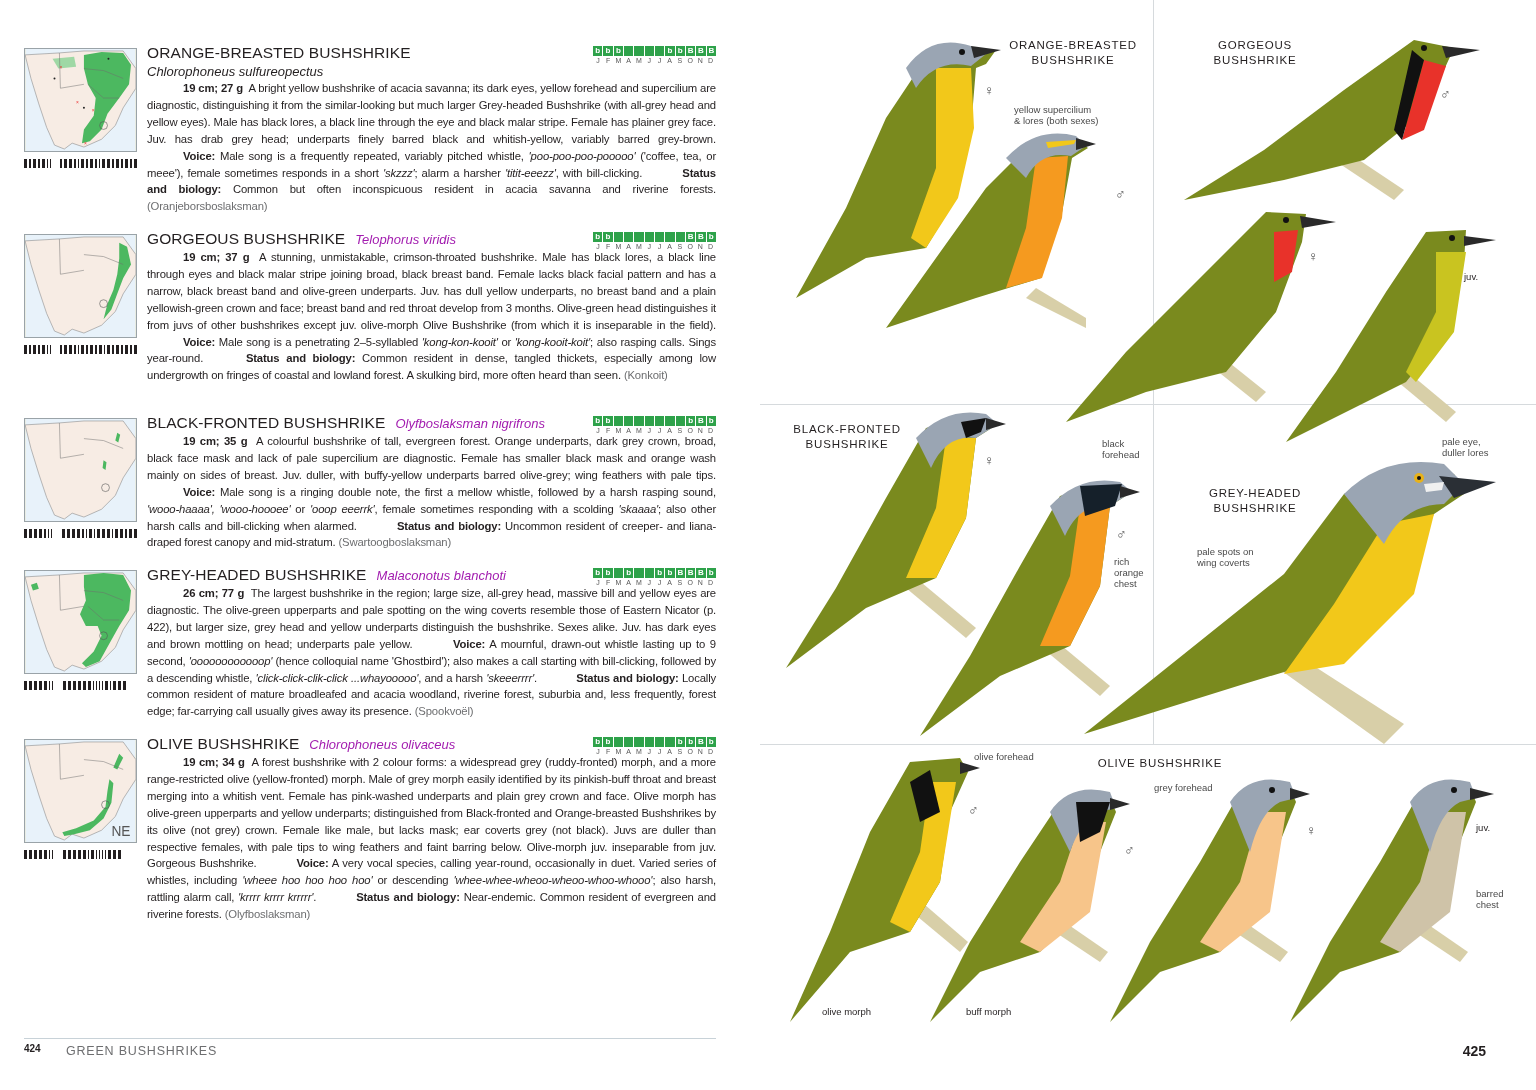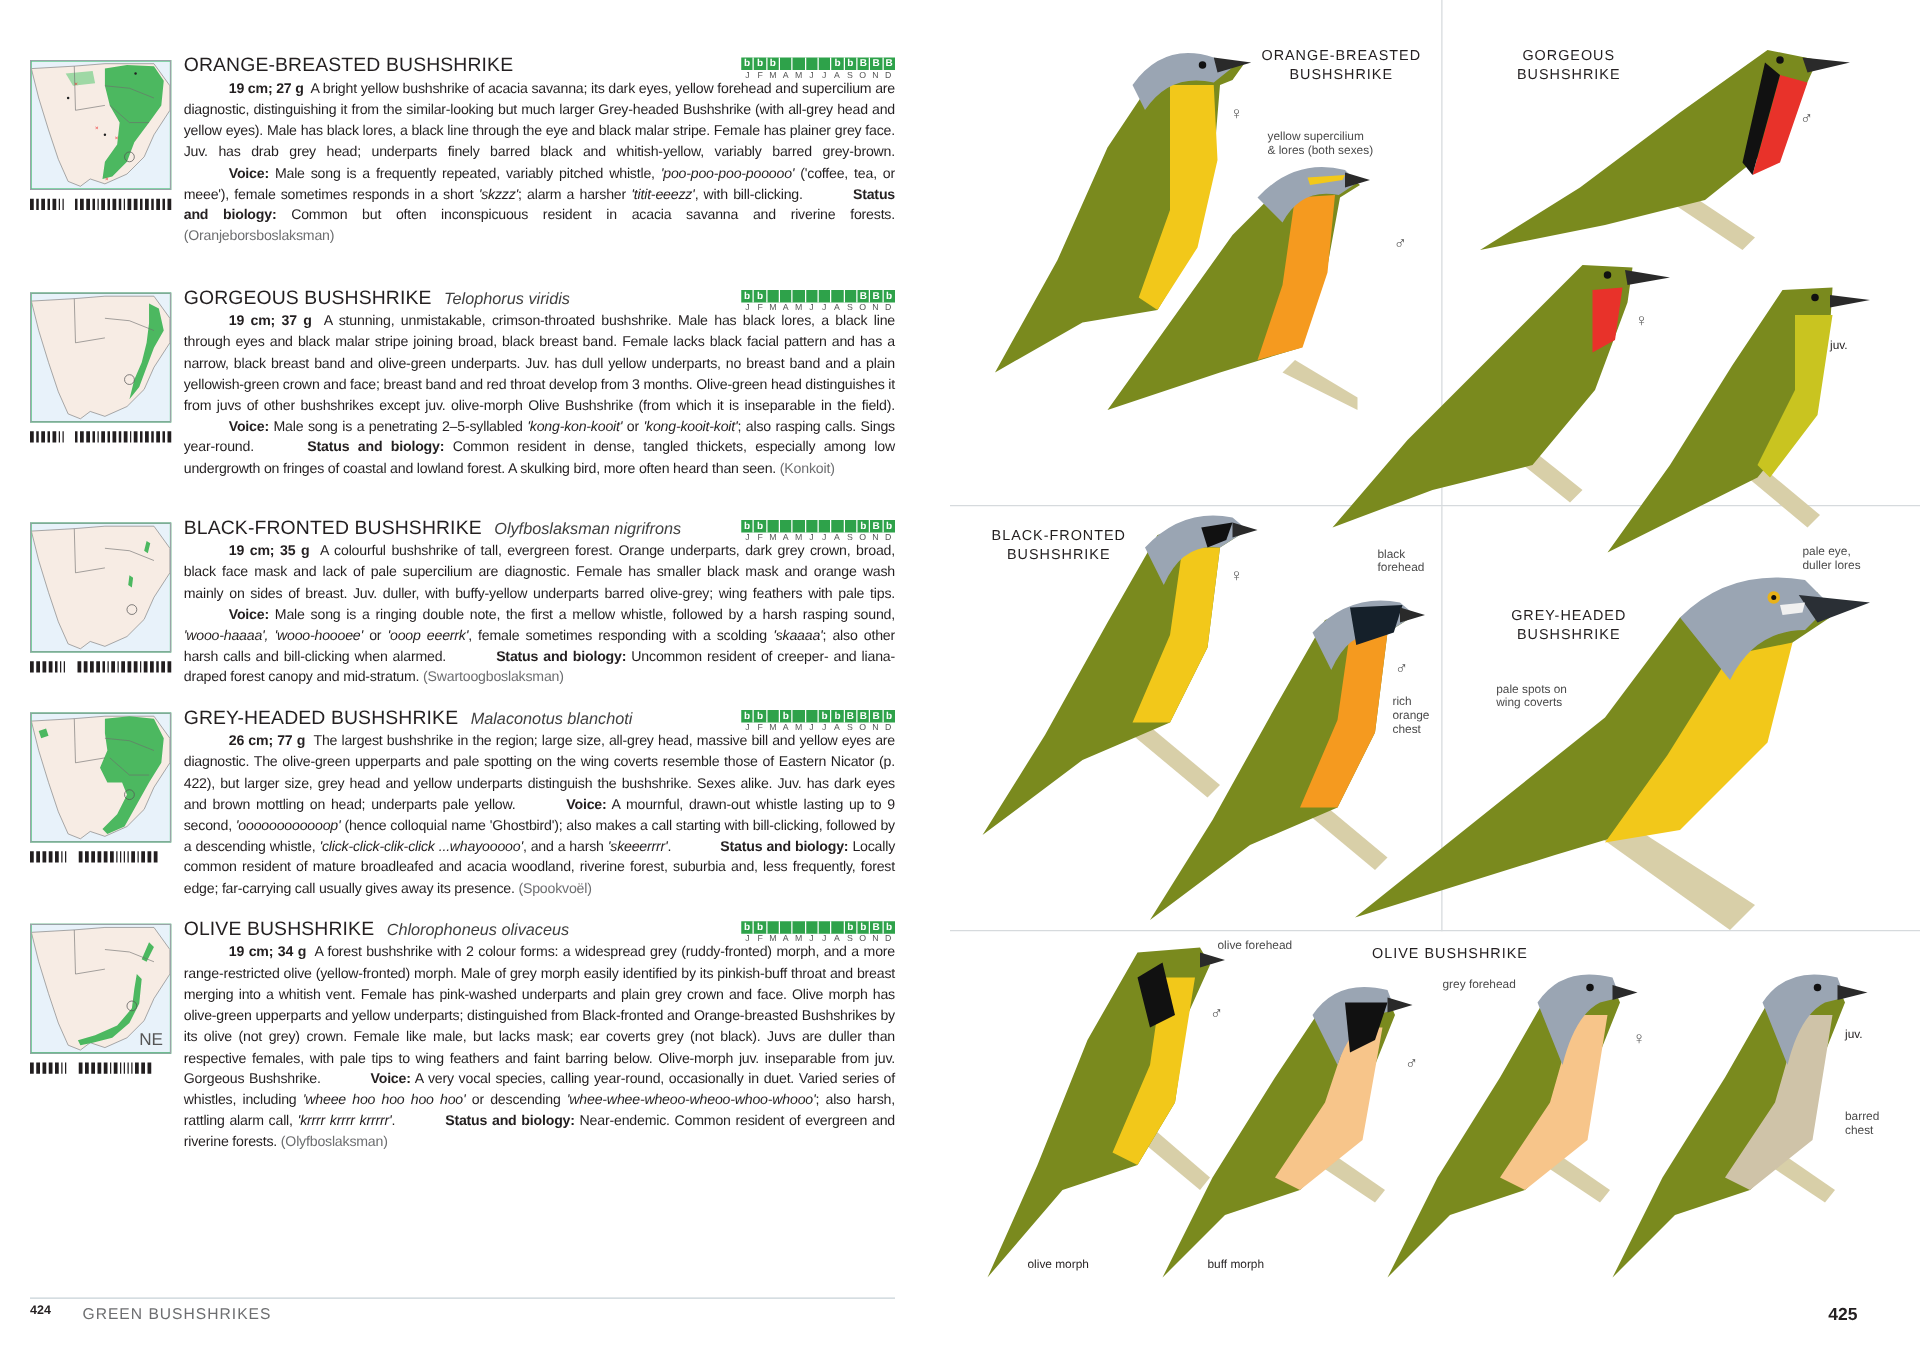--- a/index.html
+++ b/index.html
@@ -3,29 +3,29 @@
 <meta charset="utf-8">
 <style>
   * { box-sizing: border-box; margin: 0; padding: 0; }
   html, body { width: 1536px; height: 1090px; background: #ffffff; overflow: hidden; }
   body { font-family: "Liberation Sans", sans-serif; color: #231f20; position: relative; }
 
   .page-left { position: absolute; left: 0; top: 0; width: 760px; height: 1090px; }
   .page-right { position: absolute; left: 760px; top: 0; width: 776px; height: 908px; }
 
   .entry { position: absolute; left: 24px; width: 692px; }
-  .entry .map { position: absolute; left: 0; top: 4px; width: 113px; height: 104px; border: 1px solid #9aa3a8; background: #22c55e; overflow: hidden; }
+  .entry .map { position: absolute; left: 0; top: 4px; width: 113px; height: 104px; border: 1px solid #9aa3a8; background: #eab308; overflow: hidden; }
   .entry .map svg { width: 100%; height: 100%; display: block; }
   .entry .barcode { position: absolute; left: 0; top: 115px; width: 113px; height: 9px; display: flex; gap: 2px; }
   .entry .barcode span { display: block; height: 9px; background: #231f20; }
   .entry .body { position: absolute; left: 123px; top: 0; width: 569px; }
 
   .hdr { position: relative; height: 19px; white-space: nowrap; }
   .common { font-family: "Liberation Sans", sans-serif; font-size: 15.5px; color: #231f20; letter-spacing: 0.1px; }
-  .sci { font-family: "Liberation Sans", sans-serif; font-style: italic; font-size: 13px; color: #404040; margin-left: 10px; }
+  .sci { font-family: "Liberation Sans", sans-serif; font-style: italic; font-size: 13px; color: #a21caf; margin-left: 10px; }
   .sci-line { font-style: italic; font-size: 13px; height: 17px; line-height: 17px; }
 
   .breed { position: absolute; right: 0; top: 2px; width: 123px; }
   .breed .cells { display: flex; height: 10px; background: #2ea24a; }
   .breed .cells span { flex: 1; border-right: 1px solid #ffffff; color: #ffffff; font-size: 8px; font-weight: bold; line-height: 10px; text-align: center; font-family: "Liberation Sans", sans-serif; }
   .breed .cells span:last-child { border-right: none; }
   .breed .months { display: flex; height: 9px; }
   .breed .months span { flex: 1; text-align: center; font-size: 7px; color: #555; line-height: 9px; letter-spacing: 0.5px; }
 
   .desc { font-family: "Liberation Sans", sans-serif; font-size: 11.3px; line-height: 16.9px; text-align: justify; color: #231f20; letter-spacing: -0.15px; }
@@ -125,20 +125,21 @@
               <span>J</span>
               <span>J</span>
               <span>A</span>
               <span>S</span>
               <span>O</span>
               <span>N</span>
               <span>D</span>
           </div>
         </div>
       </div>
+      <div class="sci-line">Chlorophoneus sulfureopectus</div>
       <p class="desc">
         <b>19 cm; 27 g</b>&nbsp;
         <span>A bright yellow bushshrike of acacia savanna; its dark eyes, yellow forehead and supercilium are diagnostic, distinguishing it from the similar-looking but much larger Grey-headed Bushshrike (with all-grey head and yellow eyes). Male has black lores, a black line through the eye and black malar stripe. Female has plainer grey face. Juv. has drab grey head; underparts finely barred black and whitish-yellow, variably barred grey-brown.</span>
         <b>Voice:</b>
         <span>Male song is a frequently repeated, variably pitched whistle, </span><i>'poo-poo-poo-pooooo'</i><span> ('coffee, tea, or meee'), female sometimes responds in a short </span><i>'skzzz'</i><span>; alarm a harsher </span><i>'titit-eeezz'</i><span>, with bill-clicking.</span>
         <b>Status and biology:</b>
         <span>Common but often inconspicuous resident in acacia savanna and riverine forests.</span>
         <span class="afr">(Oranjeborsboslaksman)</span>
       </p>
     </div>

